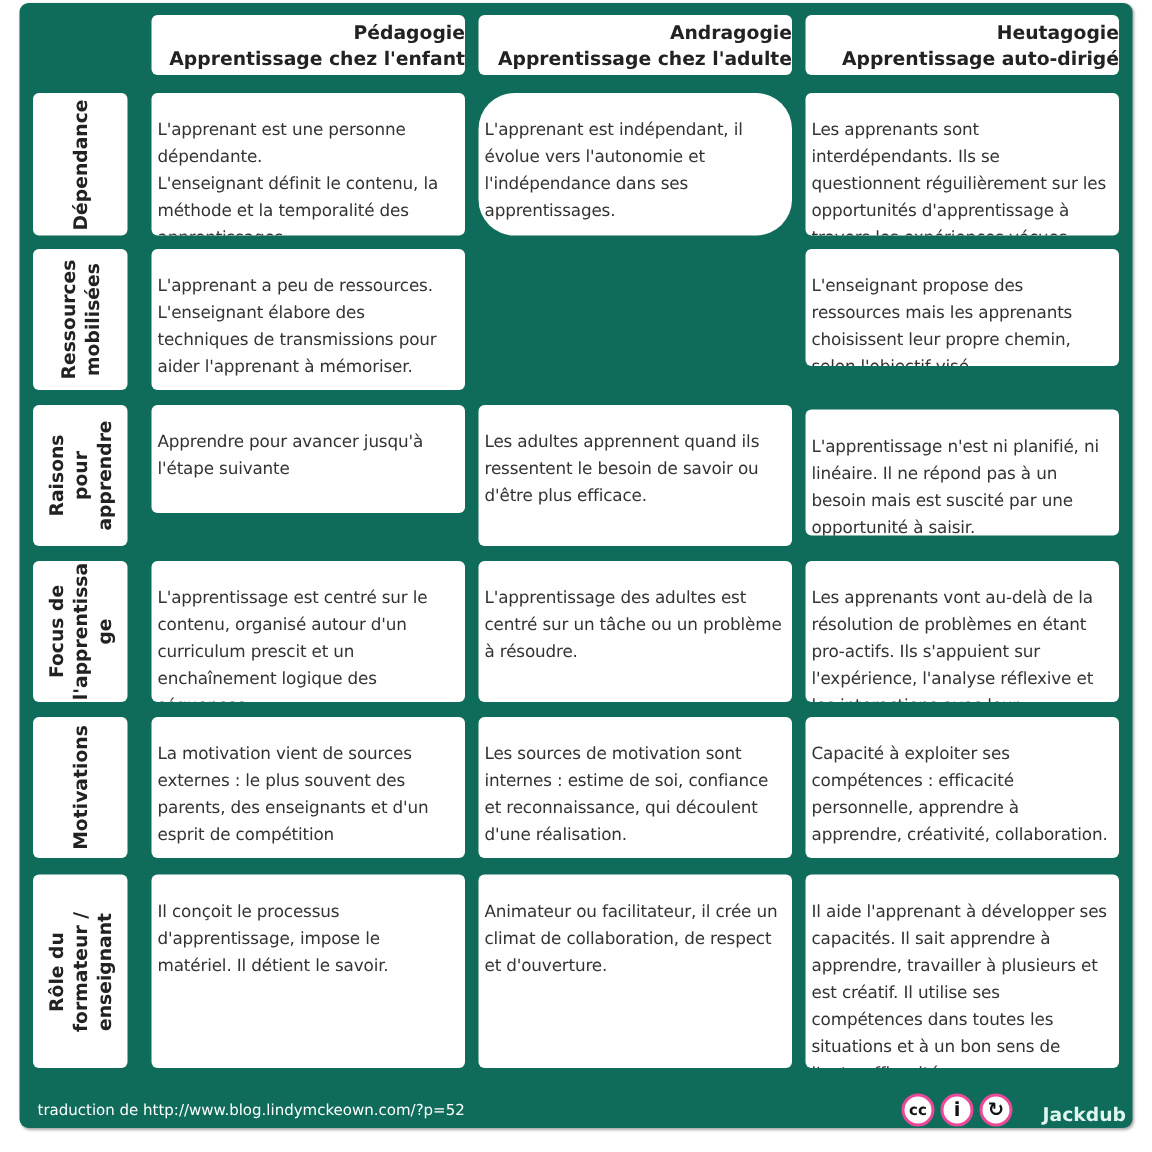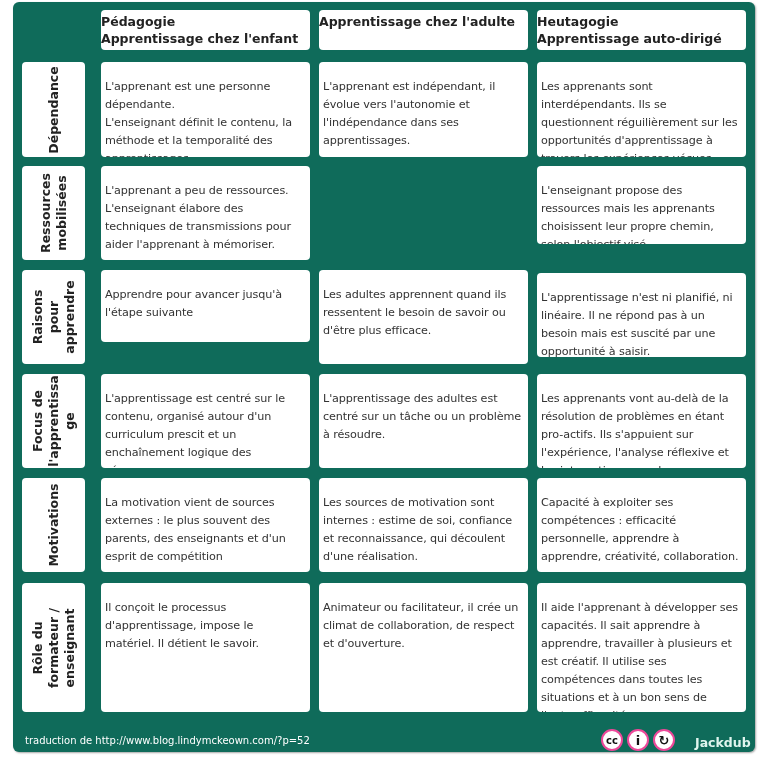--- a/index.html
+++ b/index.html
@@ -4,21 +4,21 @@
 <style>
   html, body { margin:0; padding:0; background:#ffffff; }
   body { width:768px; height:768px; position:relative; overflow:hidden; font-family:"DejaVu Sans", sans-serif; }
   .panel {
     position:absolute; left:13px; top:2px; width:742px; height:750px;
     background:#0f6b5a; border-radius:6px;
     box-shadow: 1px 1px 2px rgba(0,0,0,0.35);
   }
   .colhead {
     position:absolute; top:8px; height:40px; background:#fff; border-radius:4px;
-    text-align:left; color:#222; font-size:12.5px; line-height:17px; font-weight:bold;
+    text-align:right; color:#222; font-size:12.5px; line-height:17px; font-weight:bold;
     padding-top:3px; box-sizing:border-box;
   }
   .rowhead {
     position:absolute; left:9px; width:63px; background:#fff; border-radius:4px;
   }
   .rowhead .lbl {
     position:absolute; left:50%; top:50%;
     transform: translate(-50%,-50%) rotate(-90deg);
     white-space:pre; text-align:center; font-weight:bold; font-size:12.5px; line-height:16px; color:#222;
   }
@@ -41,33 +41,34 @@
 </head>
 <body>
 
 <div class="panel">
 
   <div class="colhead c1">
     <div>Pédagogie</div>
     <div>Apprentissage chez l'enfant</div>
   </div>
   <div class="colhead c2">
+    <div>Andragogie</div>
     <div>Apprentissage chez l'adulte</div>
   </div>
   <div class="colhead c3">
     <div>Heutagogie</div>
     <div>Apprentissage auto-dirigé</div>
   </div>
 
   <div class="rowhead" style="top:60px;height:95px;">
     <div class="lbl">Dépendance</div>
   </div>
   <div class="cell c1" style="top:60px;height:95px;white-space:pre-line;">L'apprenant est une personne dépendante.
 L'enseignant définit le contenu, la méthode et la temporalité des apprentissages.</div>
-  <div class="cell c2" style="top:60px;height:95px;">L'apprenant est indépendant, il évolue vers l'autonomie et l'indépendance dans ses apprentissages.</div>
+  <div class="cell c2" style="top:60px;height:95px;border-radius:24px;">L'apprenant est indépendant, il évolue vers l'autonomie et l'indépendance dans ses apprentissages.</div>
   <div class="cell c3" style="top:60px;height:95px;">Les apprenants sont interdépendants. Ils se questionnent réguilièrement sur les opportunités d'apprentissage à travers les expériences vécues.</div>
 
   <div class="rowhead" style="top:164px;height:94px;">
     <div class="lbl">Ressources
 mobilisées</div>
   </div>
   <div class="cell c1" style="top:164px;height:94px;white-space:pre-line;">L'apprenant a peu de ressources.
 L'enseignant élabore des techniques de transmissions pour aider l'apprenant à mémoriser.</div>
   <div class="cell c3" style="top:164px;height:78px;">L'enseignant propose des ressources mais les apprenants choisissent leur propre chemin, selon l'objectif visé.</div>
 

